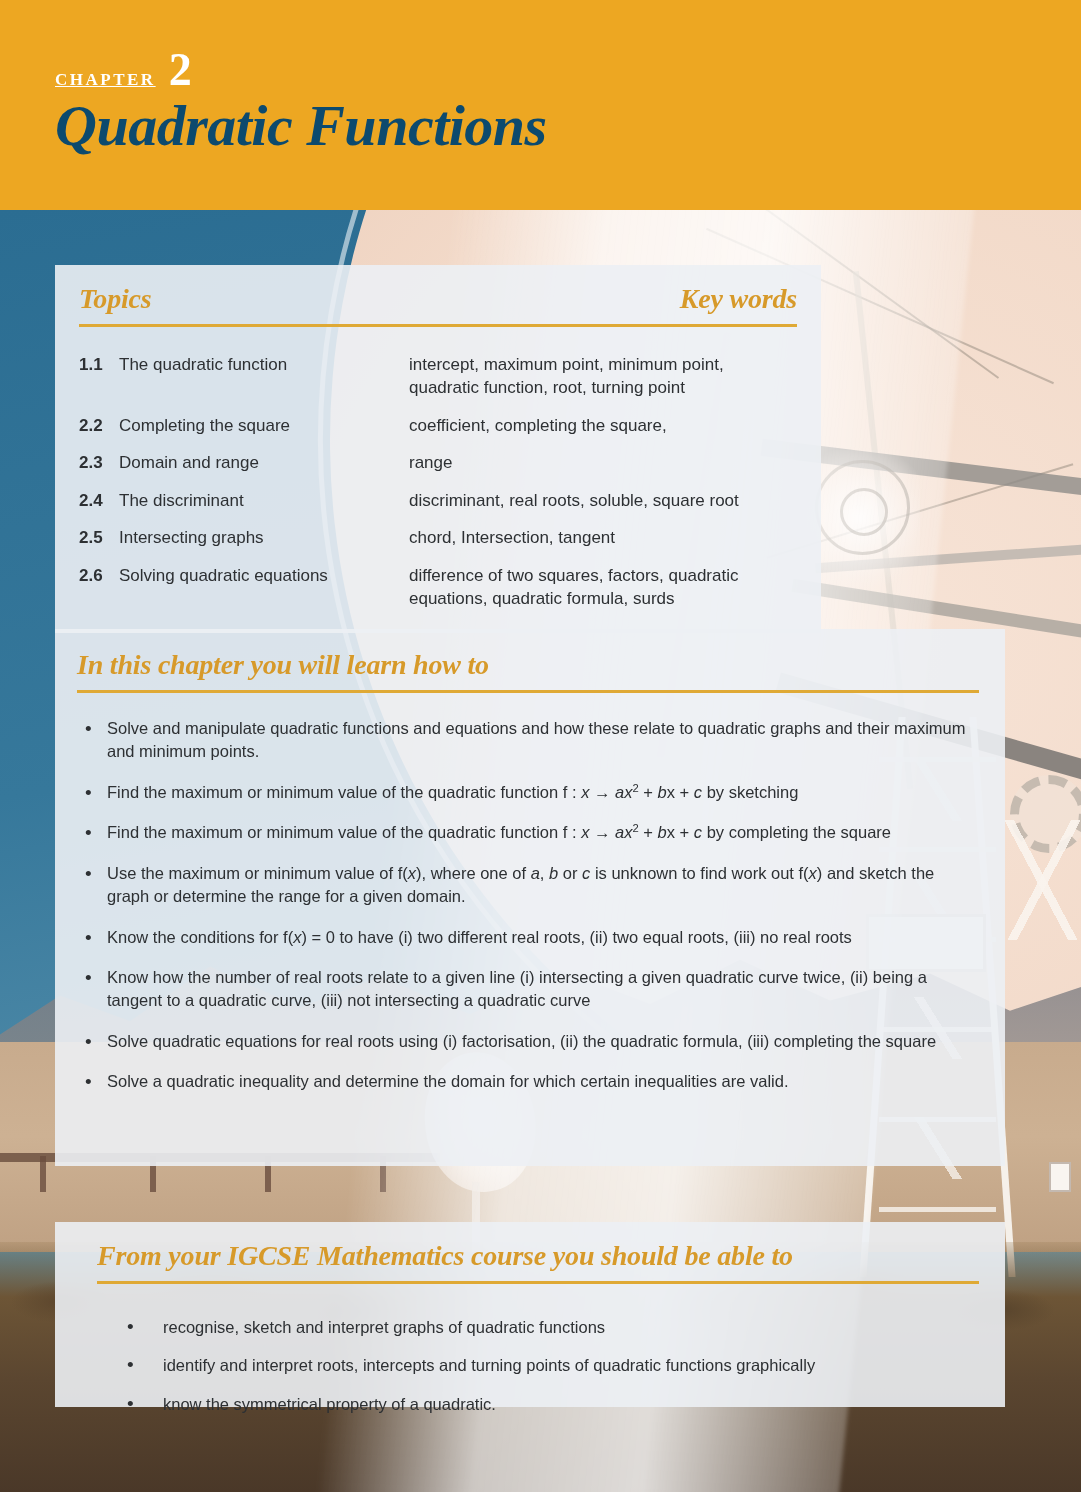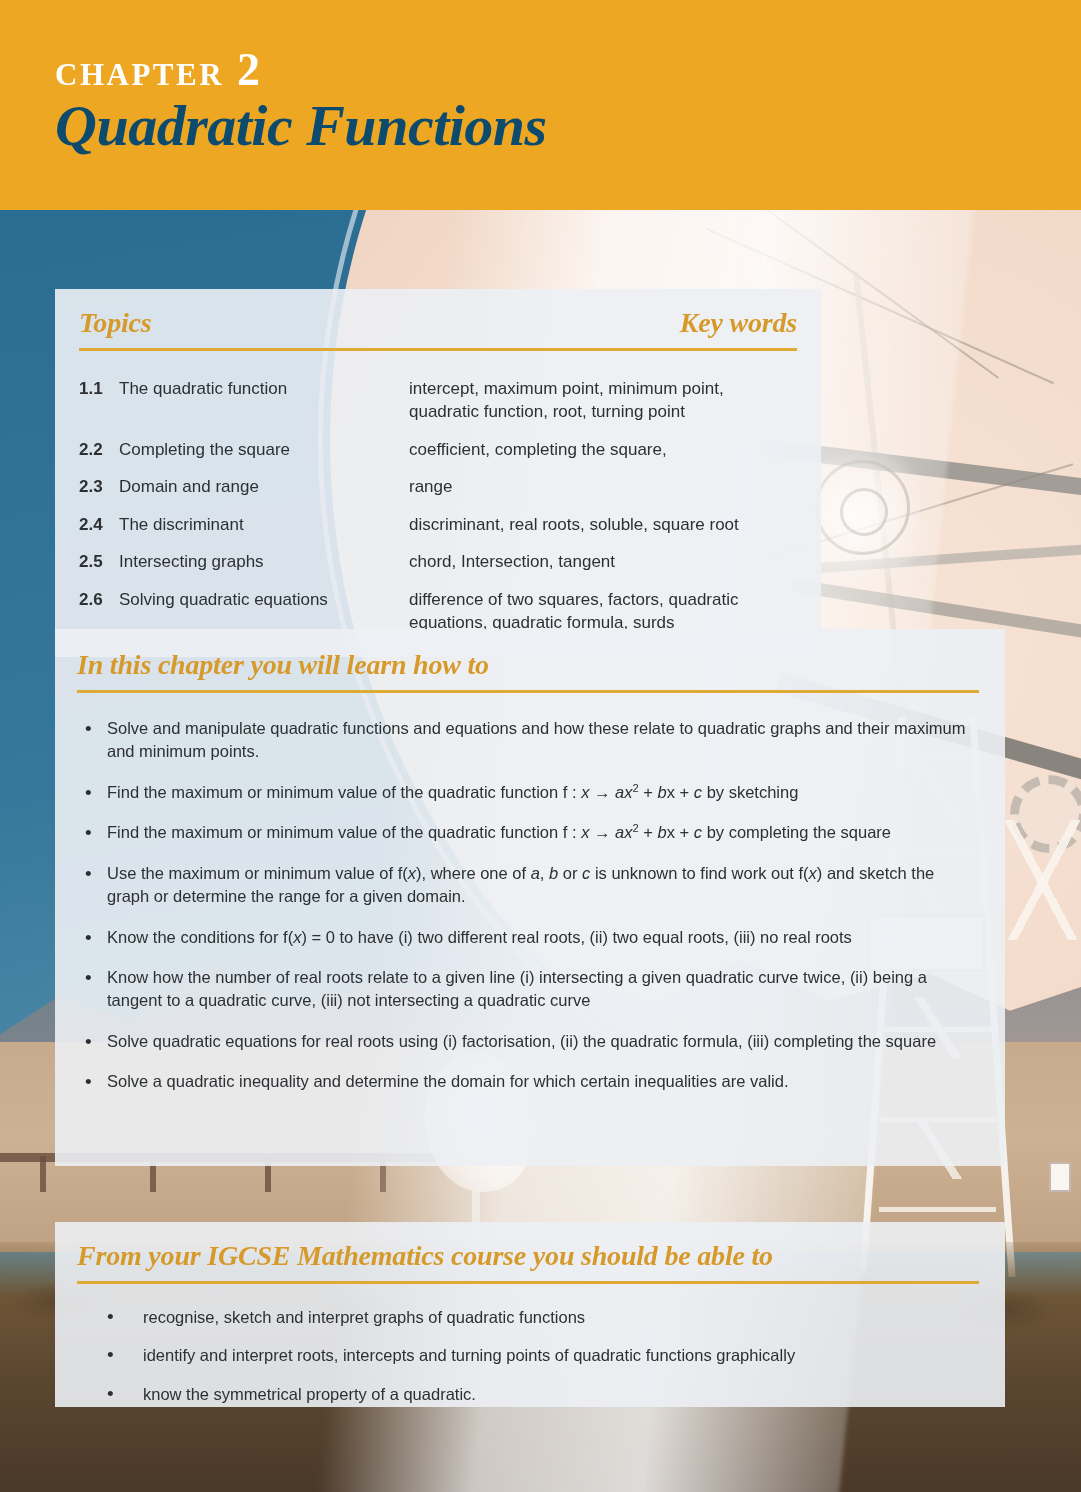--- a/index.html
+++ b/index.html
@@ -166,21 +166,21 @@
     position:absolute; left:0; top:0; width:1081px; height:210px;
     background:#eda722;
   }
   .chapter-line {
     position:absolute; left:55px; top:52px;
     color:#ffffff;
     font-family:"Liberation Serif", serif;
     display:flex; align-items:baseline; gap:13px;
   }
   .chapter-word {
-    font-variant:small-caps; font-weight:700; font-size:31px; letter-spacing:2.5px;
+    font-variant:small-caps; font-weight:700; font-size:17px; letter-spacing:2.5px;text-decoration:underline;
   }
   .chapter-num { font-size:46px; font-weight:700; line-height:.8; }
   .chapter-title {
     position:absolute; left:55px; top:92px;
     color:#0c4a6e;
     font-family:"Liberation Serif", serif;
     font-style:italic; font-weight:700;
     font-size:58px; letter-spacing:-.5px;
   }
 
@@ -193,21 +193,21 @@
   .panel-heading {
     font-family:"Liberation Serif", serif;
     font-style:italic; font-weight:700;
     color:#d79a2a;
     font-size:28px;
     letter-spacing:-.2px;
   }
   .rule { height:3px; background:#dfa935; margin-top:9px; }
 
   
-  #topics-panel { left:55px; top:289px; width:766px; height:368px; }
+  #topics-panel { left:55px; top:265px; width:766px; height:368px; }
   .topics-inner { padding:18px 24px 0 24px; }
   .t-head-row { display:flex; }
   .t-head-left  { width:330px; }
   .t-head-right { flex:1;text-align:right; }
   .topics-table { margin-top:26px; width:100%; border-collapse:collapse; }
   .topics-table td {
     vertical-align:top;
     padding:0 0 14px 0;
     font-size:17px;
     color:#2d3033;
@@ -229,23 +229,23 @@
     line-height:1.42;
     color:#2d3033;
   }
   .bullets li:before {
     content:"•";
     position:absolute; left:8px; top:-1px;
     font-size:19px; color:#2d3033;
   }
 
   
-  #igcse-panel { left:55px; top:1222px; width:950px; height:185px; }
+  #igcse-panel { left:55px; top:1222px; width:950px; height:185px;padding-left:20px; }
   .igcse-inner { padding:18px 26px 0 22px; }
-  .igcse-bullets { margin-top:22px; list-style:none; }
+  .igcse-bullets { margin-top:32px; list-style:none; }
   .igcse-bullets li {
     position:relative;
     padding-left:66px;
     margin-bottom:16px;
     font-size:16.5px;
     line-height:1.35;
     color:#2d3033;
   }
   .igcse-bullets li:before {
     content:"•";

